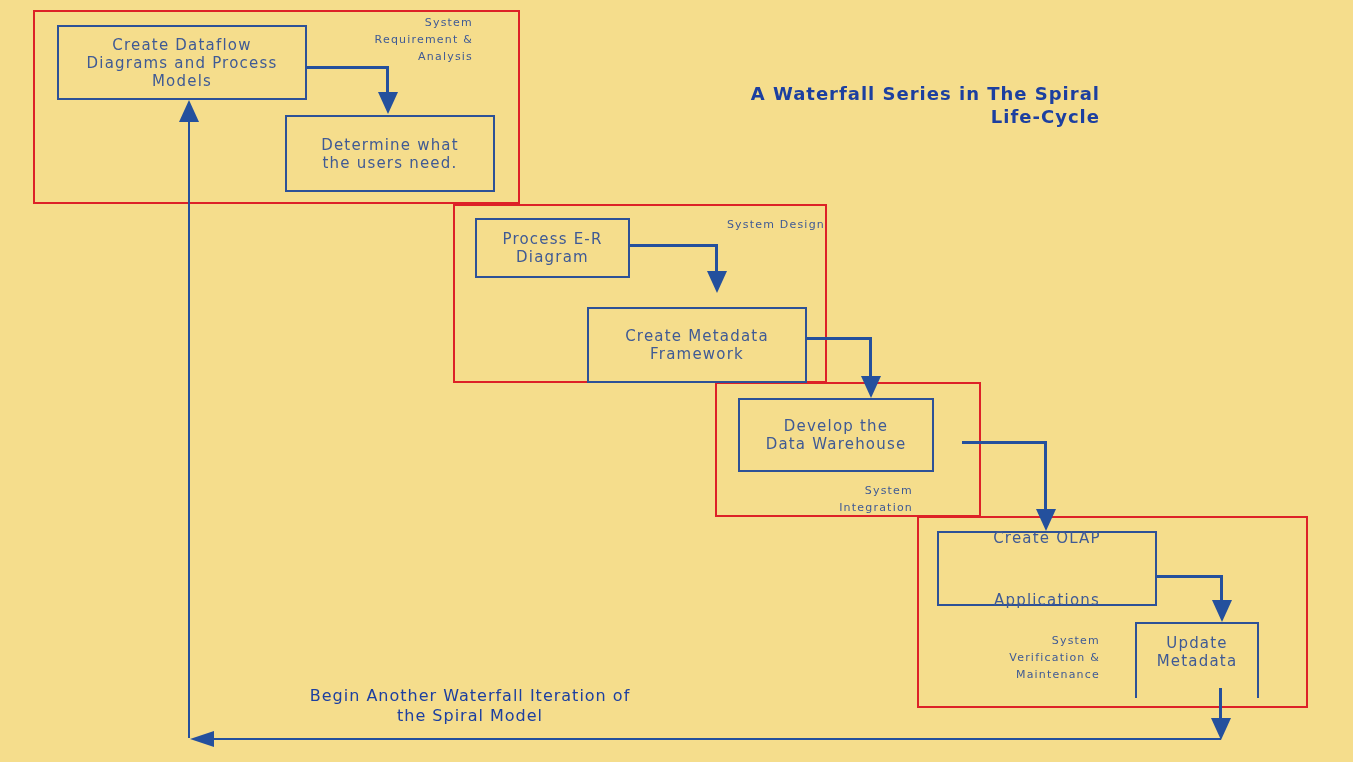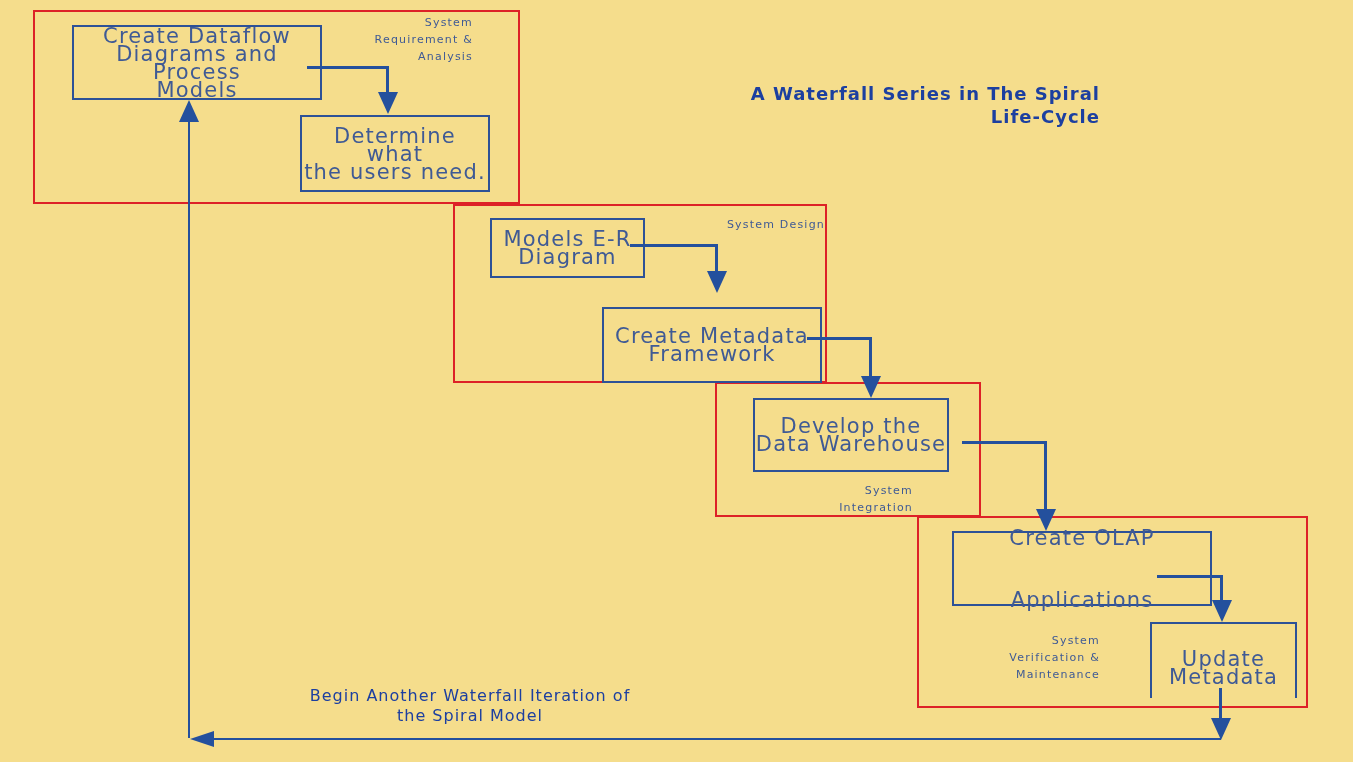--- a/index.html
+++ b/index.html
@@ -13,28 +13,28 @@
   }
   html,body{margin:0;padding:0;}
   body{font-family:"DejaVu Sans","Liberation Sans",sans-serif;}
   .canvas{position:relative;width:1365px;height:762px;background:var(--background);overflow:hidden;}
   .white-strip{position:absolute;top:0;right:0;width:12px;height:762px;background:var(--right-margin);}
   .group{position:absolute;border:2px solid var(--group-border);box-sizing:border-box;background:transparent;}
   .g1{left:33px;top:10px;width:487px;height:194px;}
   .g2{left:453px;top:204px;width:374px;height:179px;}
   .g3{left:715px;top:382px;width:266px;height:135px;}
   .g4{left:917px;top:516px;width:391px;height:192px;}
-  .pbox{position:absolute;border:2px solid var(--box-border);box-sizing:border-box;display:flex;flex-direction:column;justify-content:center;align-items:center;color:var(--box-text);font-size:21px;line-height:18px;letter-spacing:1.2px;text-align:center;margin-left:15px;}
+  .pbox{position:absolute;border:2px solid var(--box-border);box-sizing:border-box;display:flex;flex-direction:column;justify-content:center;align-items:center;color:var(--box-text);font-size:15px;line-height:18px;letter-spacing:1.2px;text-align:center;}
   .box-a{left:57px;top:25px;width:250px;height:75px;}
-  .box-b{left:285px;top:115px;width:190px;height:77px;}
+  .box-b{left:285px;top:115px;width:210px;height:77px;}
   .box-c{left:475px;top:218px;width:155px;height:60px;}
   .box-d{left:587px;top:307px;width:220px;height:76px;}
   .box-e{left:738px;top:398px;width:196px;height:74px;}
-  .box-f{left:937px;top:531px;width:260px;height:75px;gap:44px;}
-  .box-g{left:1135px;top:622px;width:147px;height:76px;border-bottom:none;justify-content:flex-start;padding-top:26px;}
+  .box-f{left:937px;top:531px;width:220px;height:75px;gap:44px;}
+  .box-g{left:1135px;top:622px;width:124px;height:76px;border-bottom:none;justify-content:flex-start;padding-top:10px;}
   .plabel{position:absolute;color:var(--box-text);font-size:11px;line-height:17px;letter-spacing:1.2px;text-align:right;}
   .l1{left:323px;top:14px;width:150px;}
   .l2{left:650px;top:216px;width:175px;}
   .l3{left:798px;top:482px;width:115px;}
   .l4{left:950px;top:632px;width:150px;}
   .title{position:absolute;left:660px;top:82px;width:440px;text-align:right;color:var(--heading-text);font-weight:bold;font-size:18px;line-height:23px;letter-spacing:1px;}
   .caption{position:absolute;left:250px;top:686px;width:440px;text-align:center;color:var(--heading-text);font-weight:normal;font-size:16px;line-height:20px;letter-spacing:1px;}
   .arrow{position:absolute;inset:0;pointer-events:none;}
   .seg{position:absolute;background:var(--connector);}
   .ah{position:absolute;width:0;height:0;}
@@ -78,21 +78,21 @@
   <div class="pbox box-a">
     <div>Create Dataflow</div>
     <div>Diagrams and Process</div>
     <div>Models</div>
   </div>
   <div class="pbox box-b">
     <div>Determine what</div>
     <div>the users need.</div>
   </div>
   <div class="pbox box-c">
-    <div>Models E-R</div>
+    <div>Process E-R</div>
     <div>Diagram</div>
   </div>
   <div class="pbox box-d">
     <div>Create Metadata</div>
     <div>Framework</div>
   </div>
   <div class="pbox box-e">
     <div>Develop the</div>
     <div>Data Warehouse</div>
   </div>

